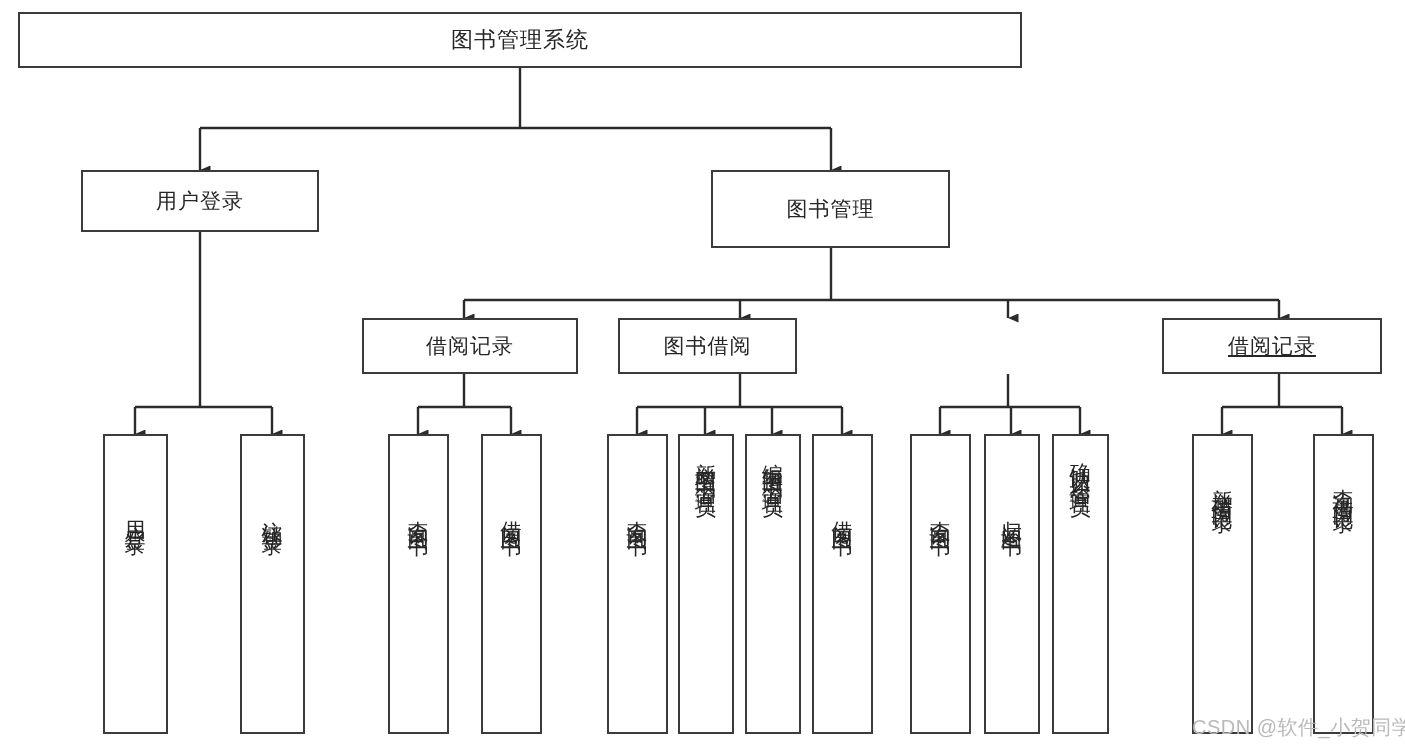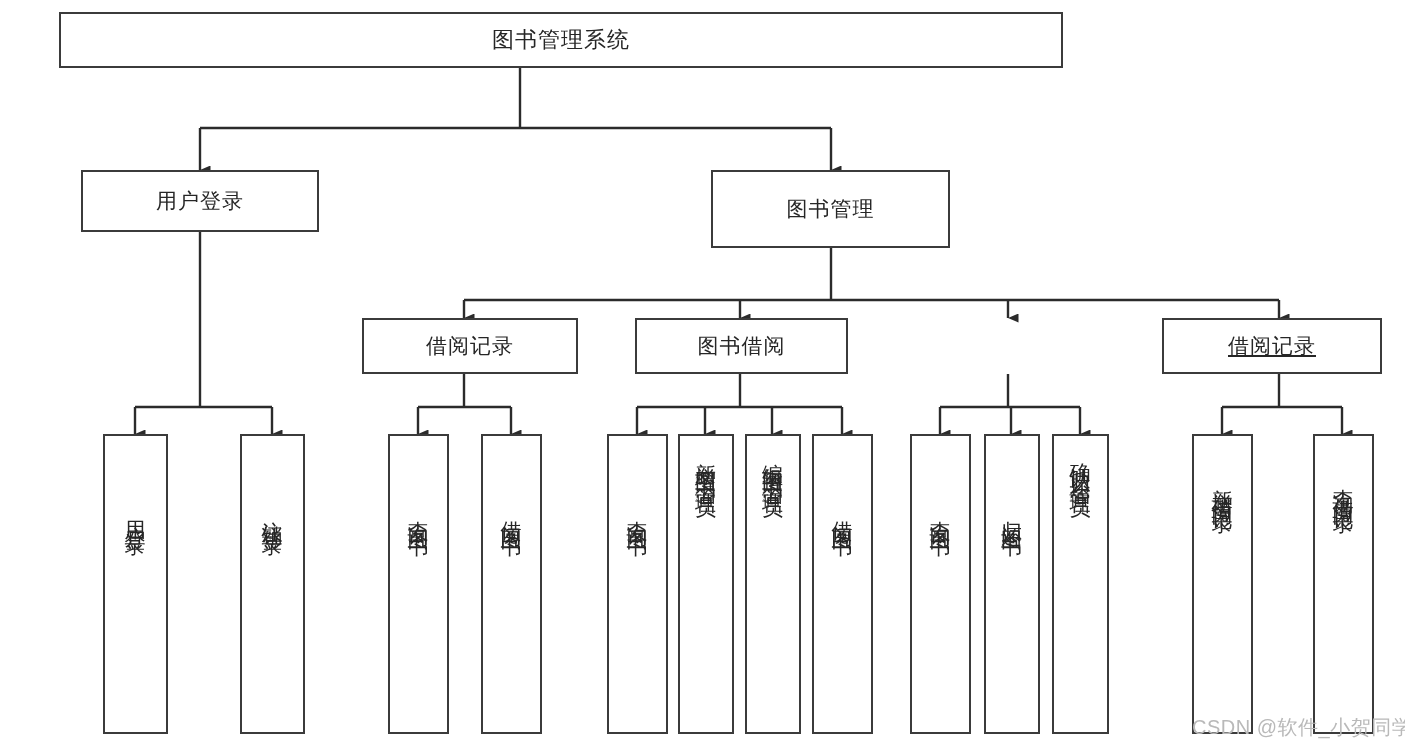--- a/index.html
+++ b/index.html
@@ -119,35 +119,35 @@
       <path d="M1011,407 L1011,434" marker-end="url(#arrowhead)"></path>
       <path d="M1080,407 L1080,434" marker-end="url(#arrowhead)"></path>
 
       <path d="M1279,374 L1279,407"></path>
       <path d="M1222,407 L1342,407"></path>
       <path d="M1222,407 L1222,434" marker-end="url(#arrowhead)"></path>
       <path d="M1342,407 L1342,434" marker-end="url(#arrowhead)"></path>
     </g>
   </svg>
 
-  <div class="node horiz root" style="left:18px; top:12px; width:1004px; height:56px;margin-left:41px;">
+  <div class="node horiz root" style="left:18px; top:12px; width:1004px; height:56px;">
     <span class="cap">图书管理系统</span>
   </div>
 
   <div class="node horiz" style="left:81px; top:170px; width:238px; height:62px;">
     <span class="cap">用户登录</span>
   </div>
   <div class="node horiz" style="left:711px; top:170px; width:239px; height:78px;">
     <span class="cap">图书管理</span>
   </div>
 
   <div class="node horiz" style="left:362px; top:318px; width:216px; height:56px;">
     <span class="cap">借阅记录</span>
   </div>
-  <div class="node horiz" style="left:635px; top:318px; width:213px; height:56px;">
+  <div class="node horiz" style="left:618px; top:318px; width:179px; height:56px;">
     <span class="cap">图书借阅</span>
   </div>
   <div class="node horiz" style="left:1162px; top:318px; width:220px; height:56px;text-decoration:underline;">
     <span class="cap">借阅记录</span>
   </div>
 
   <div class="node vert" style="left:103px; top:434px; width:65px; height:300px; padding-top:68px;">
     <span class="cap">用户登录</span>
   </div>
   <div class="node vert" style="left:240px; top:434px; width:65px; height:300px; padding-top:68px;">

